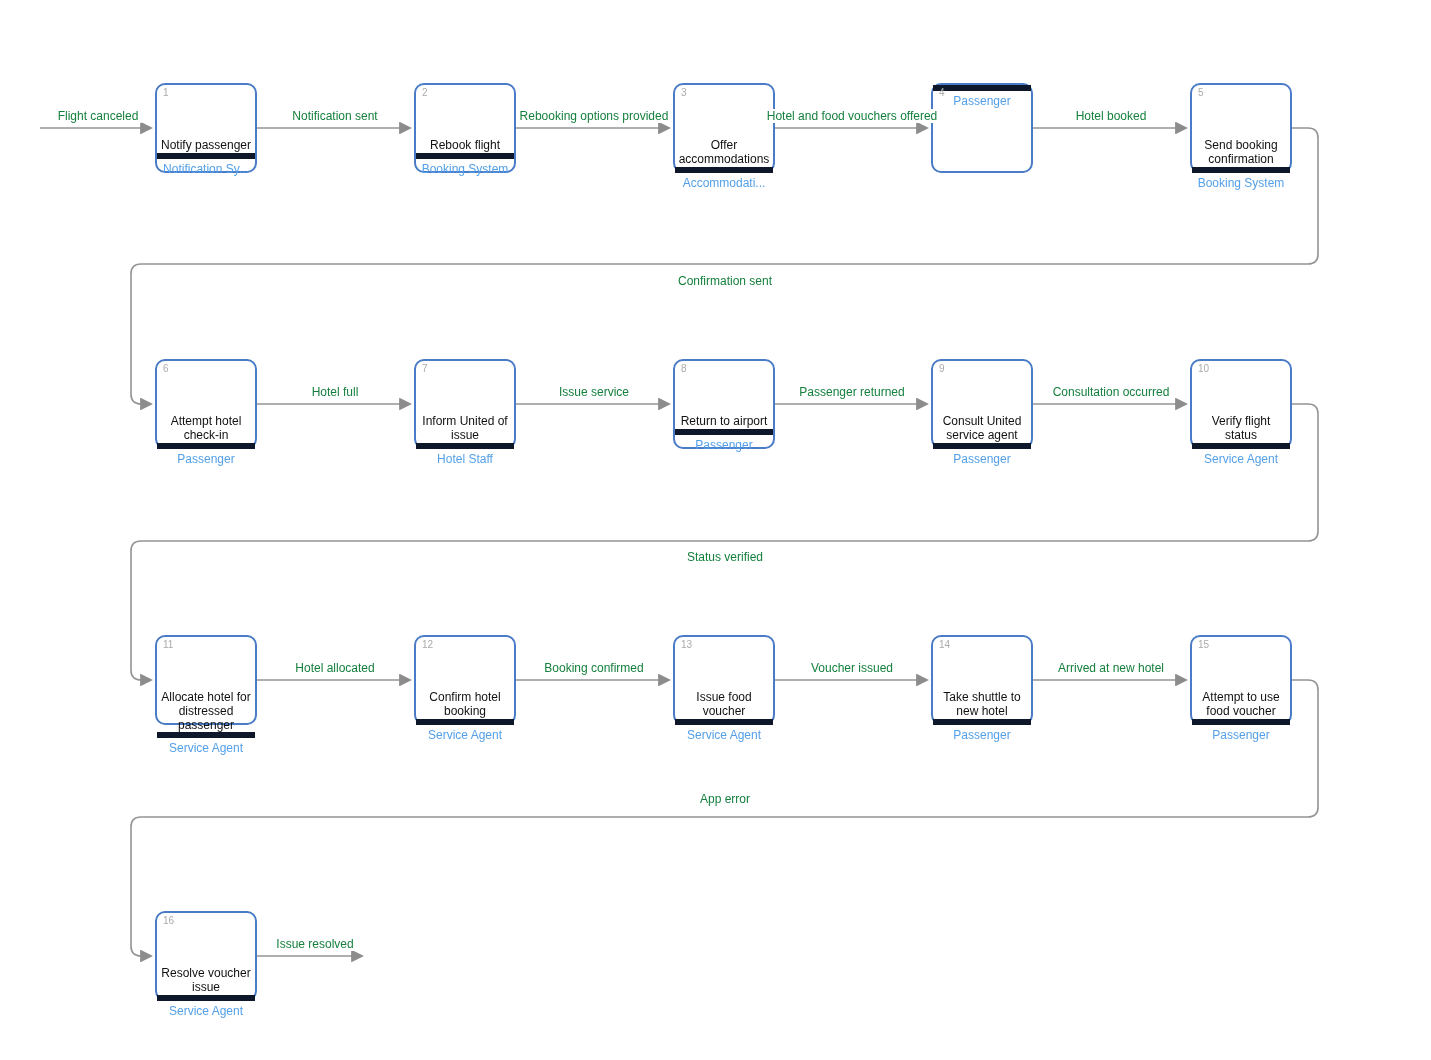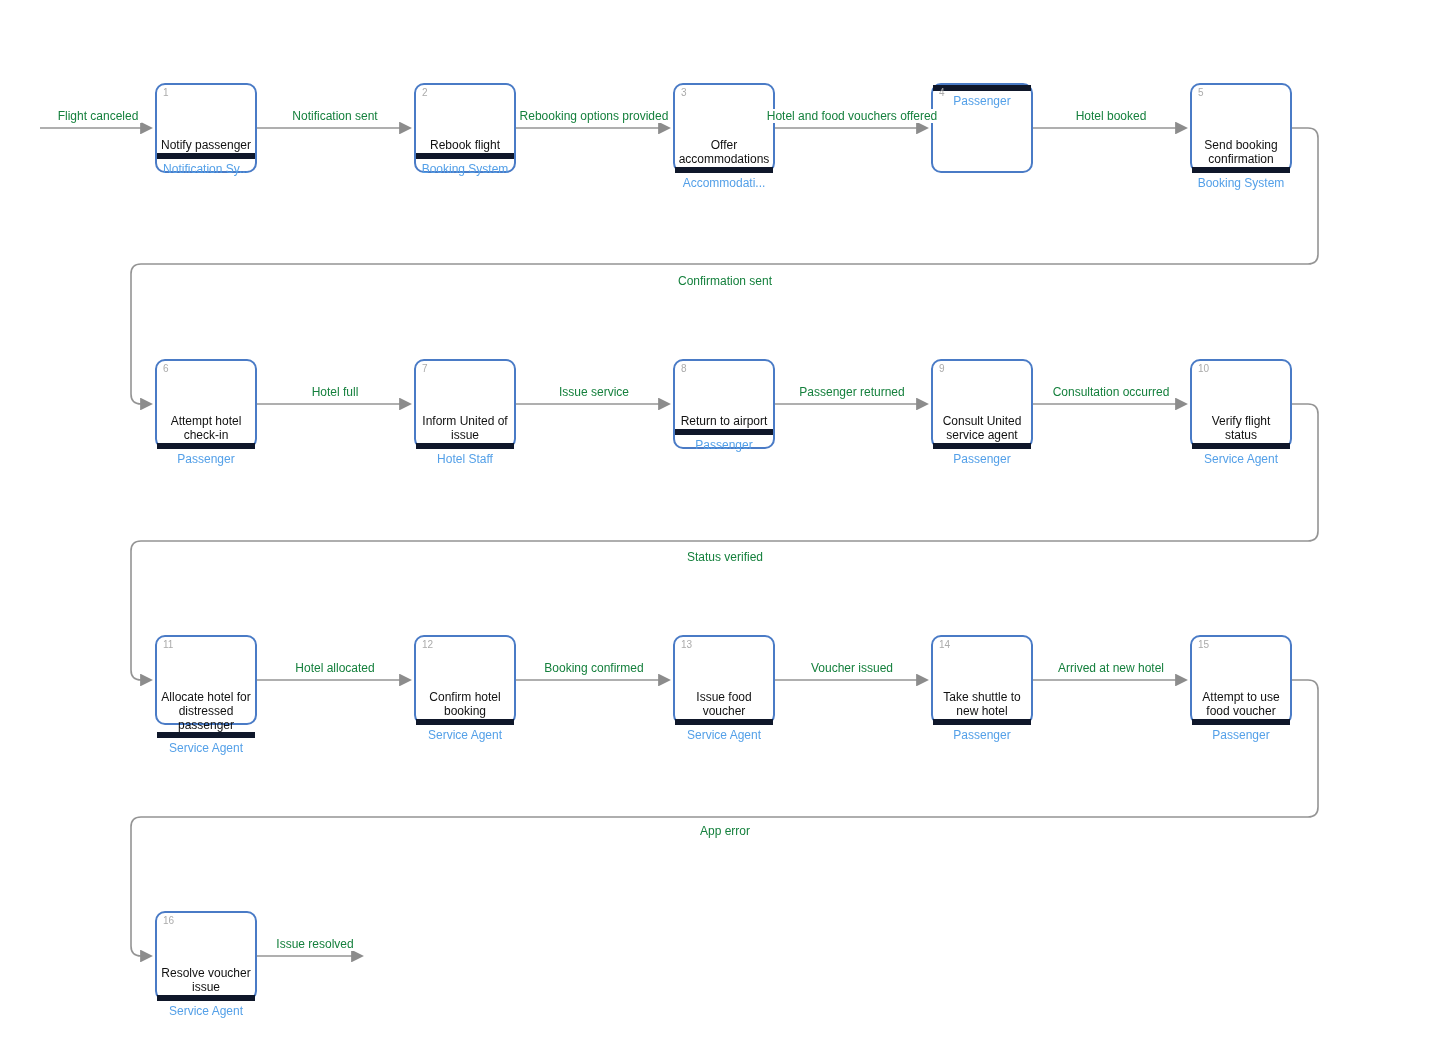--- a/index.html
+++ b/index.html
@@ -197,16 +197,16 @@
   <div class="edge-label" style="left:725px;top:274px">Confirmation sent</div>
   <div class="edge-label" style="left:335px;top:385px">Hotel full</div>
   <div class="edge-label" style="left:594px;top:385px">Issue service</div>
   <div class="edge-label" style="left:852px;top:385px">Passenger returned</div>
   <div class="edge-label" style="left:1111px;top:385px">Consultation occurred</div>
   <div class="edge-label" style="left:725px;top:550px">Status verified</div>
   <div class="edge-label" style="left:335px;top:661px">Hotel allocated</div>
   <div class="edge-label" style="left:594px;top:661px">Booking confirmed</div>
   <div class="edge-label" style="left:852px;top:661px">Voucher issued</div>
   <div class="edge-label" style="left:1111px;top:661px">Arrived at new hotel</div>
-  <div class="edge-label" style="left:725px;top:824px">App error</div>
+  <div class="edge-label" style="left:725px;top:792px">App error</div>
   <div class="edge-label" style="left:315px;top:937px">Issue resolved</div>
 
 </div>
 
 </body></html>

